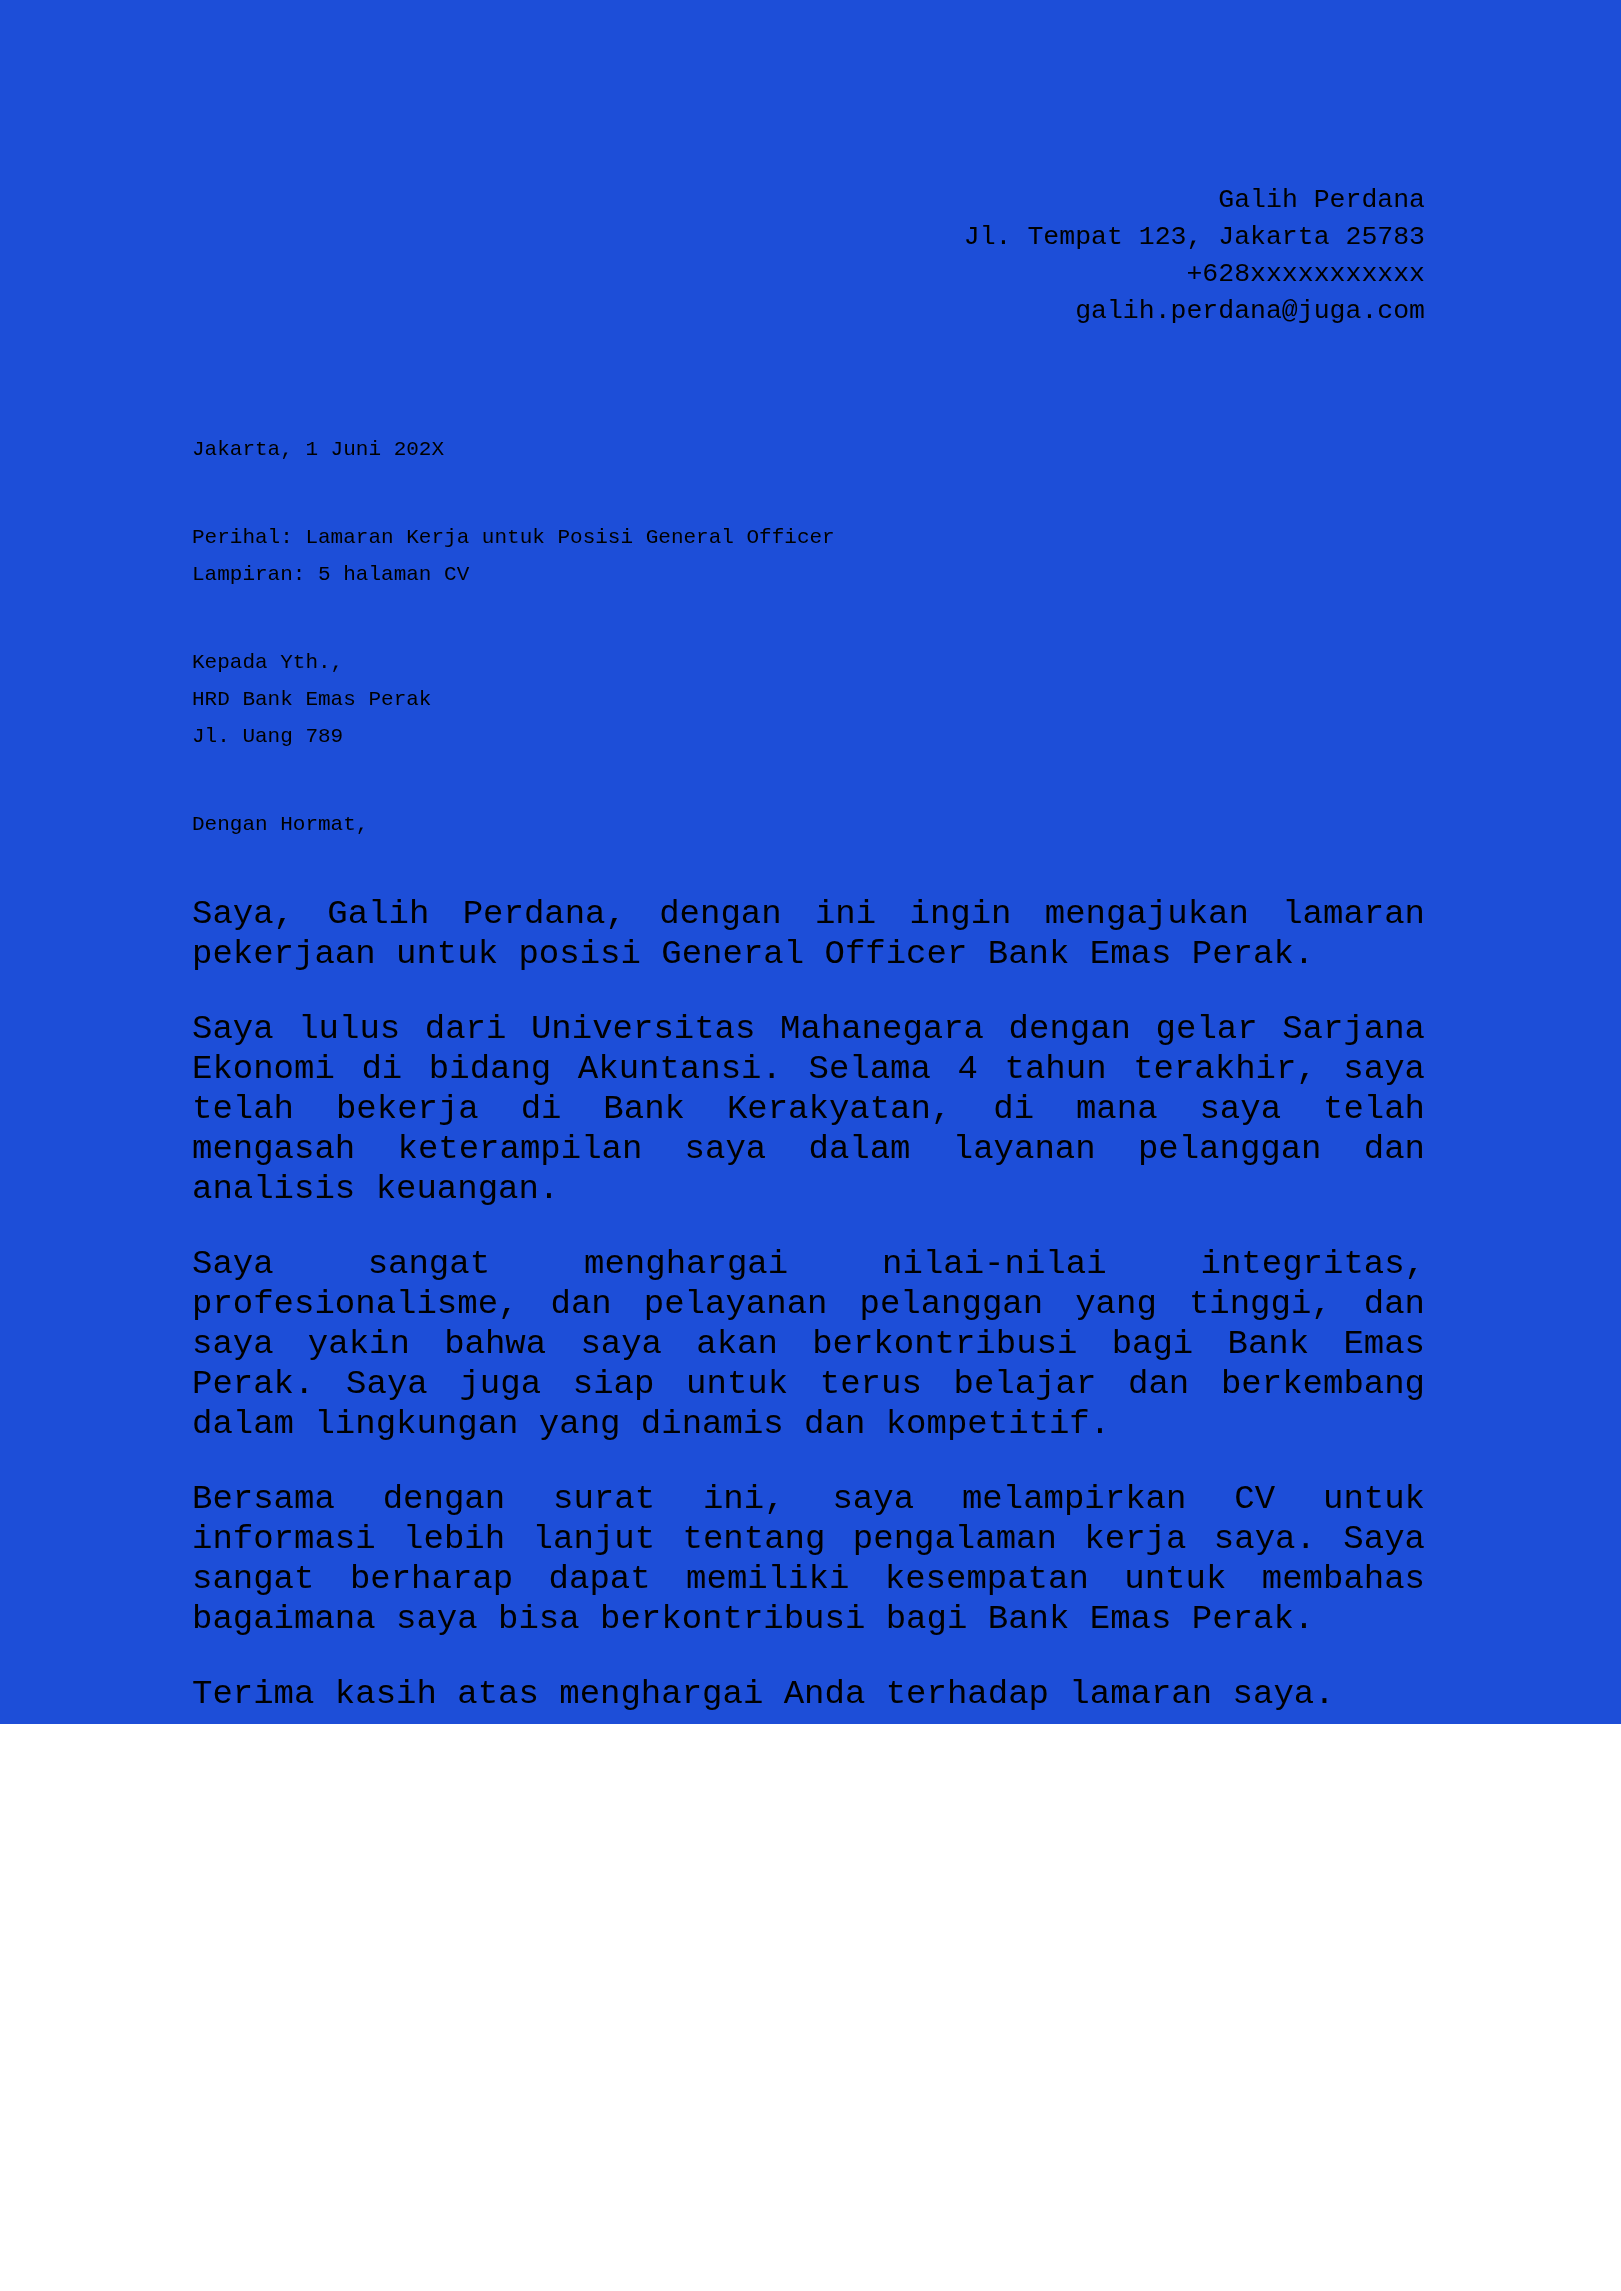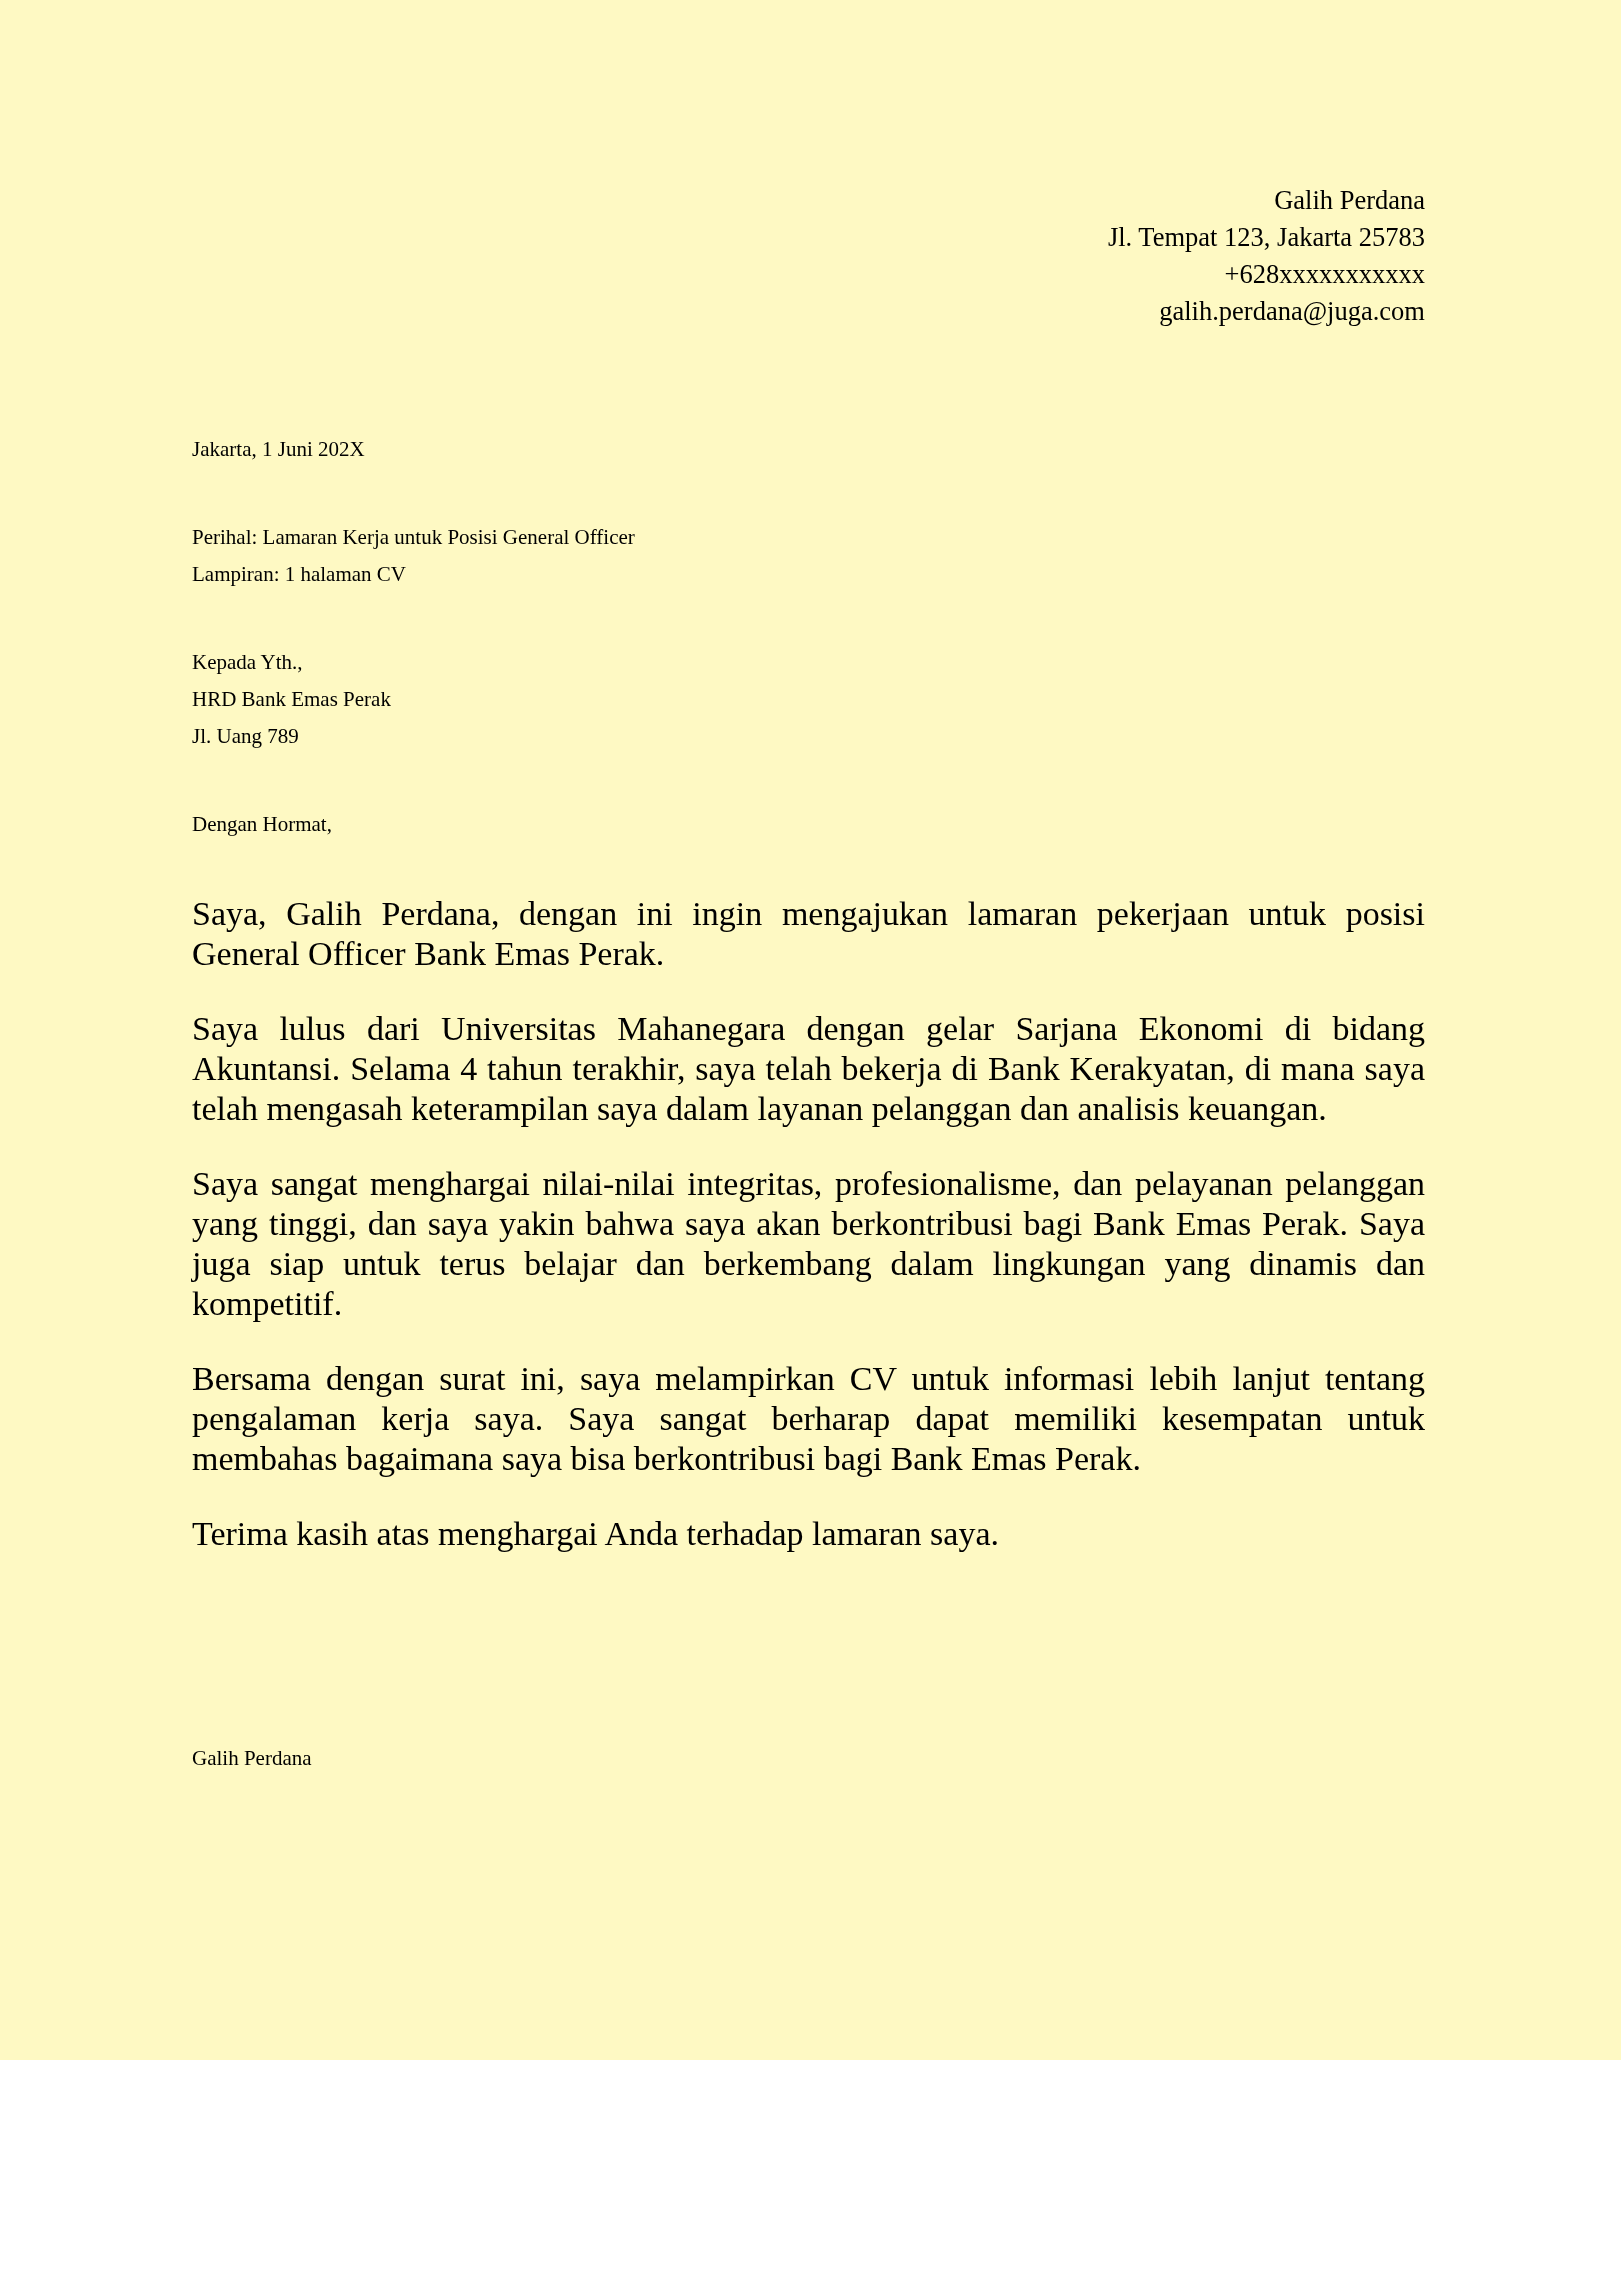--- a/index.html
+++ b/index.html
@@ -4,25 +4,25 @@
 <style>
   html, body {
     margin: 0;
     padding: 0;
     background: #ffffff;
   }
 
   .page {
     position: relative;
     width: 1621px;
-    height: 2060px;
-    background: #fef9c3;
+    height: 1724px;
+    background: #1d4ed8;
     margin: 0 auto;
     overflow: hidden;
-    font-family: Liberation Serif, serif;
+    font-family: Liberation Mono, monospace;
     color: #000000;
     -webkit-font-smoothing: antialiased;
   }
 
   .content {
     position: absolute;
     left: 192px;
     top: 0;
     width: 1233px; 
     height: 2292px;
@@ -102,21 +102,21 @@
     </div>
 
     <div class="body-block">
 
       <div class="line">Jakarta, 1 Juni 202X</div>
 
       <div class="gap-date"></div>
 
       <div>
         <div class="line">Perihal: Lamaran Kerja untuk Posisi General Officer</div>
-        <div class="line">Lampiran: 1 halaman CV</div>
+        <div class="line">Lampiran: 5 halaman CV</div>
       </div>
 
       <div class="gap-subject"></div>
 
       <div>
         <div class="line">Kepada Yth.,</div>
         <div class="line">HRD Bank Emas Perak</div>
         <div class="line">Jl. Uang 789</div>
       </div>
 

